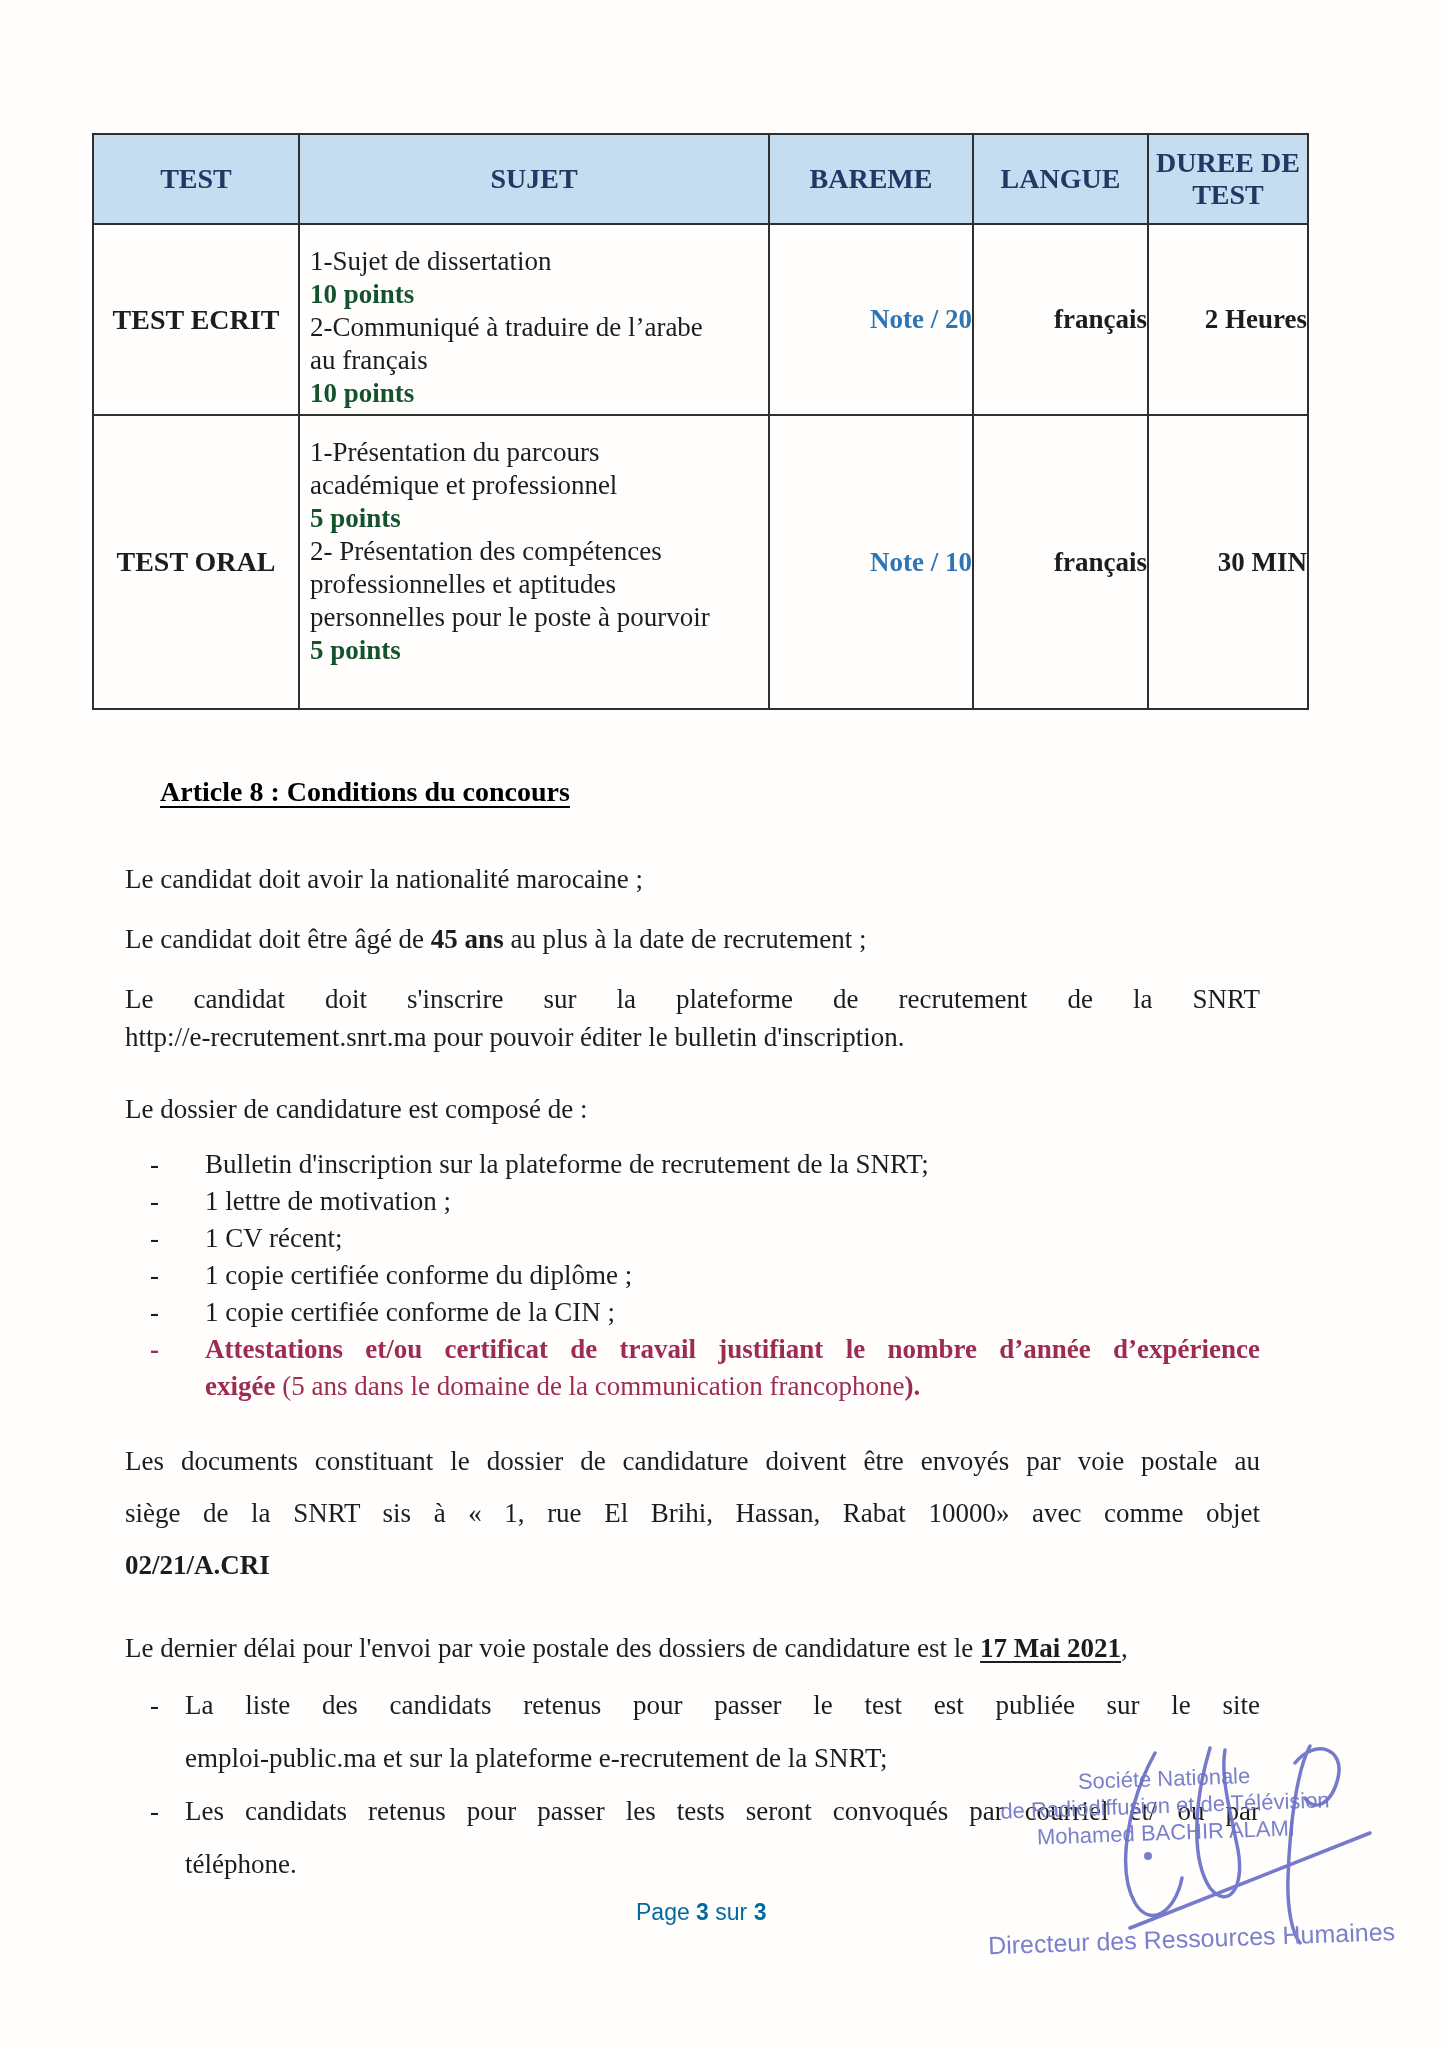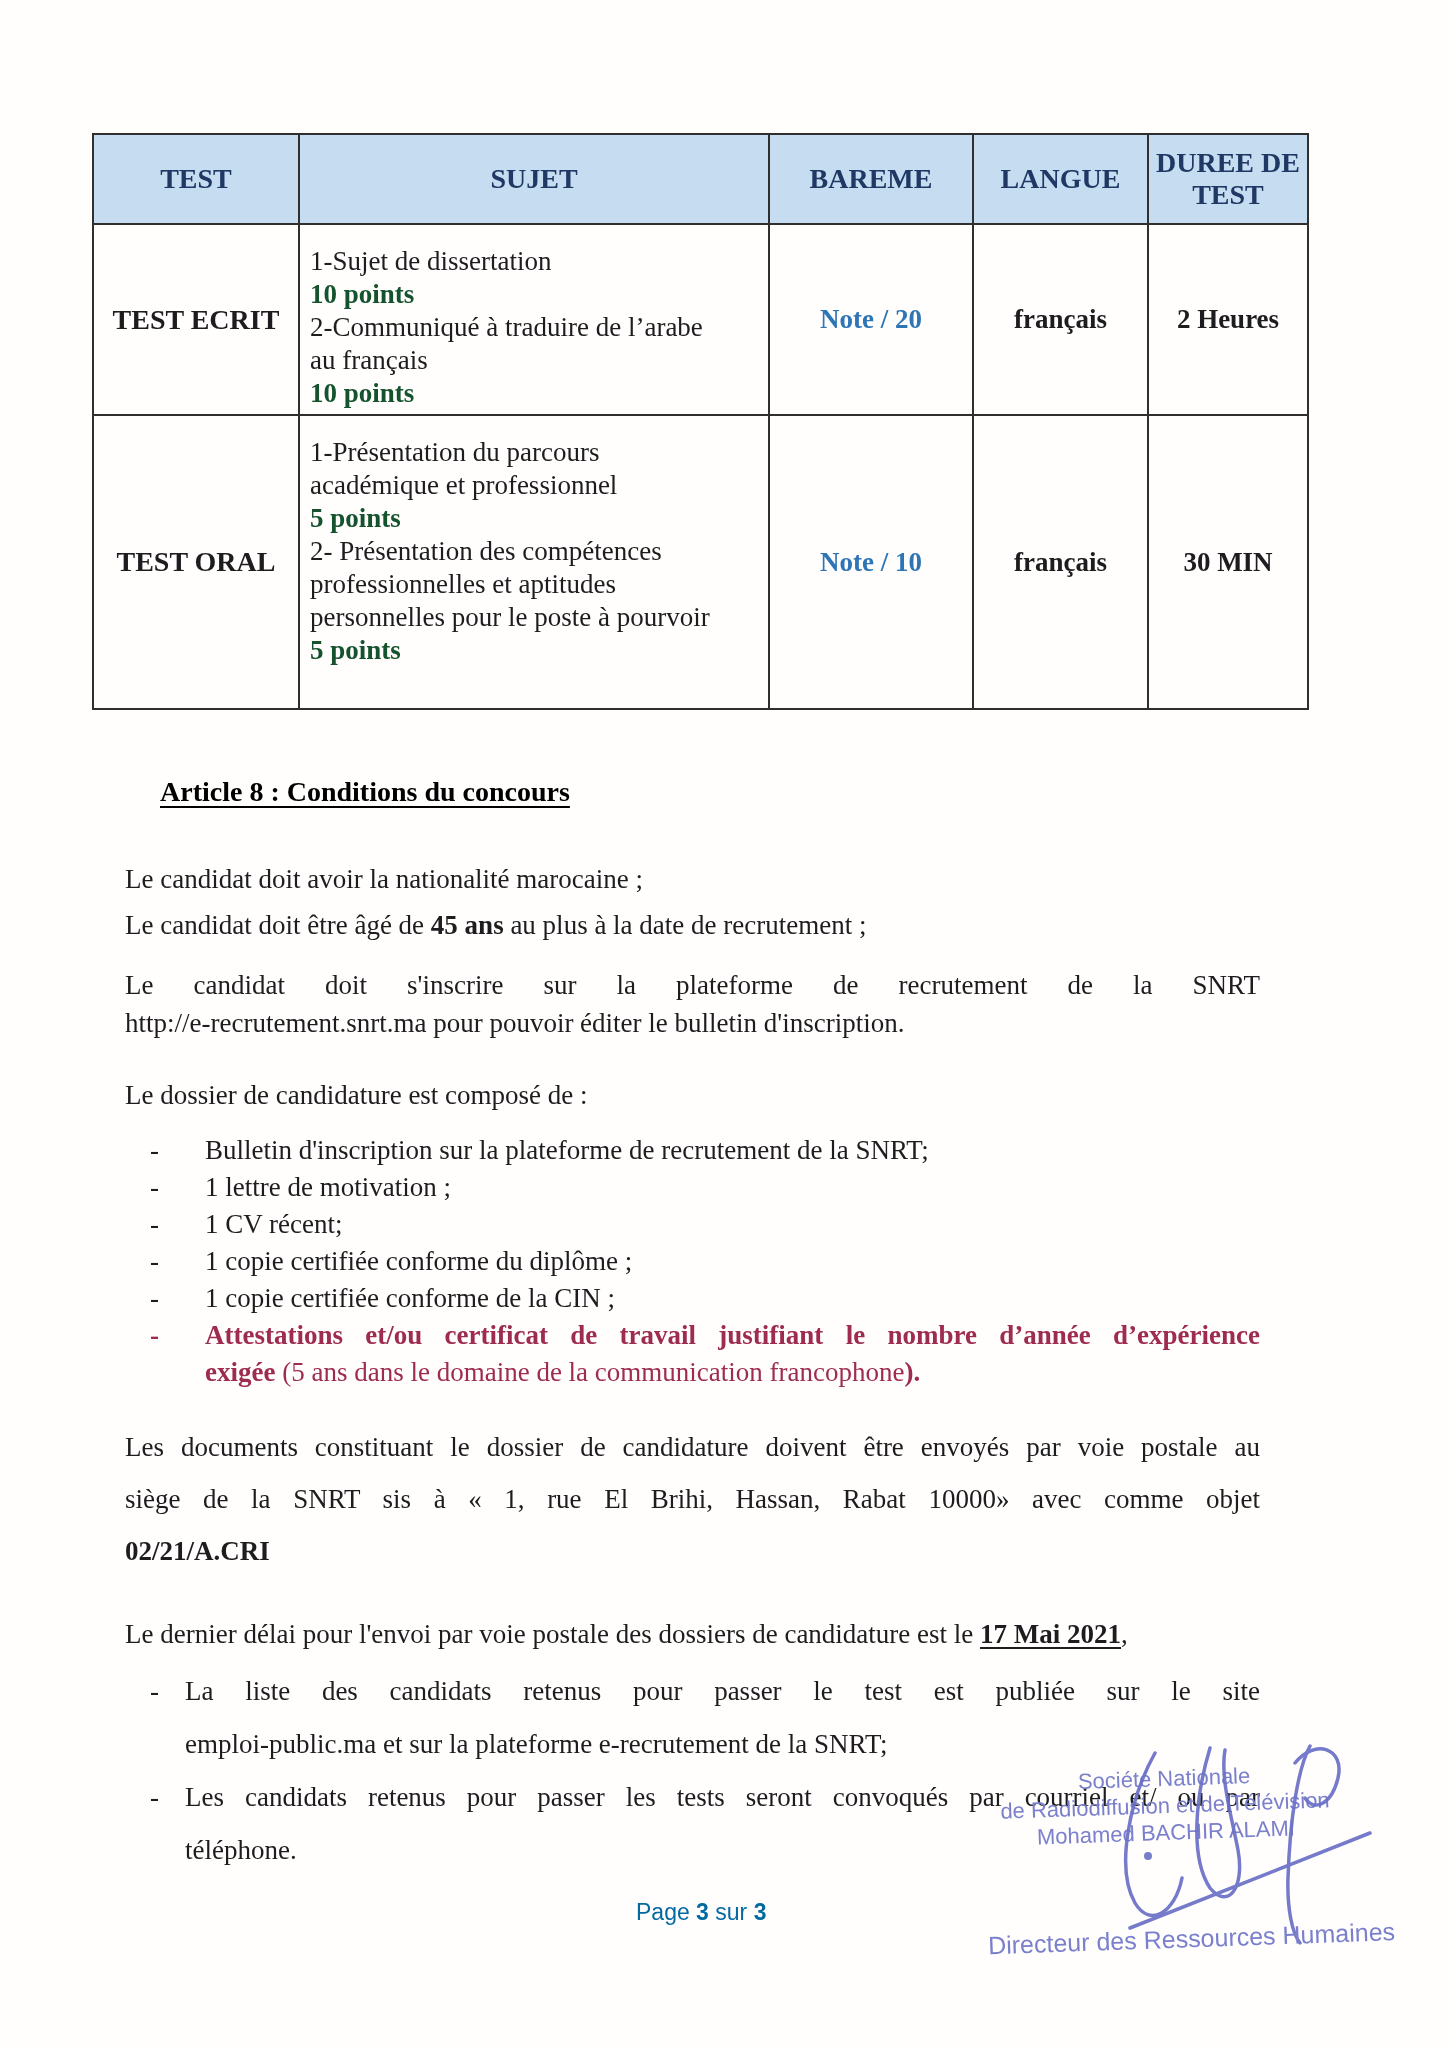--- a/index.html
+++ b/index.html
@@ -19,31 +19,31 @@
     background:#c5dcf1; color:#1f3864; font-size:28px; font-weight:bold;
     text-align:center; vertical-align:middle; height:90px; padding:2px 6px;
     line-height:1.15;
   }
   td.testname{
     font-weight:bold; font-size:28px; text-align:center; vertical-align:middle;
   }
   td.sujet{ vertical-align:top; padding:20px 8px 4px 10px; font-size:27px; }
   td.sujet .ln{ display:block; line-height:33px; }
   .pts{ color:#14532d; font-weight:bold; }
-  td.mid{ text-align:center; vertical-align:middle; font-size:27px; font-weight:bold; }
+  td.mid{ text-align:right; vertical-align:middle; font-size:27px; font-weight:bold; }
   td.bareme{ color:#2e75b6; }
   tr.r1{ height:164px; } tr.r2{ height:294px; }
 
   
   .heading{
     margin:66px 0 0 160px; font-size:28px; font-weight:bold; color:#000000;
     text-decoration:underline; text-decoration-thickness:2px; text-underline-offset:5px;
   }
   .para{ margin-left:125px; width:1135px; font-size:27px; line-height:38px; }
-  .mt52{ margin-top:52px; } .mt24{ margin-top:8px; } .mt22{ margin-top:22px; }
+  .mt52{ margin-top:52px; } .mt24{ margin-top:22px; } .mt22{ margin-top:22px; }
   .mt34{ margin-top:34px; } .mt18{ margin-top:18px; } .mt30{ margin-top:30px; }
   .mt26{ margin-top:38px; } .mt12{ margin-top:12px; }
   .jline{ display:block; text-align:justify; text-align-last:justify; }
   .bold{ font-weight:bold; }
   .ul{ text-decoration:underline; text-decoration-thickness:2px; text-underline-offset:4px; }
   .wide{ line-height:52px; }
 
   
   .dashlist{ margin-left:150px; width:1110px; font-size:27px; }
   .dashrow{ display:flex; line-height:37px; }

